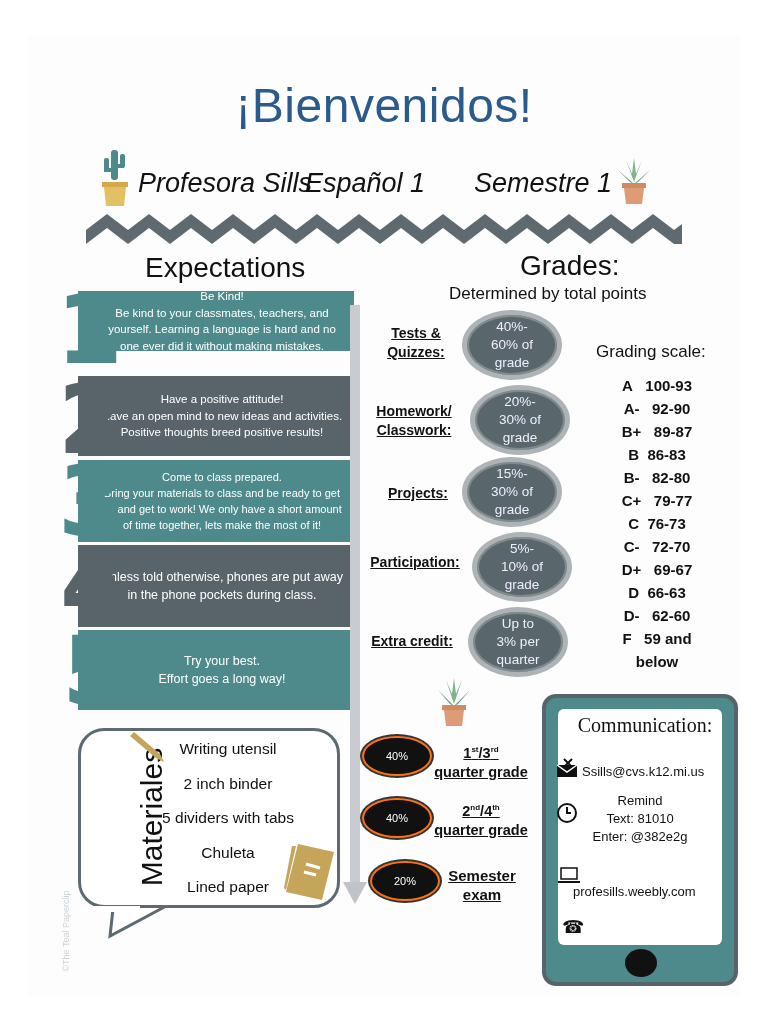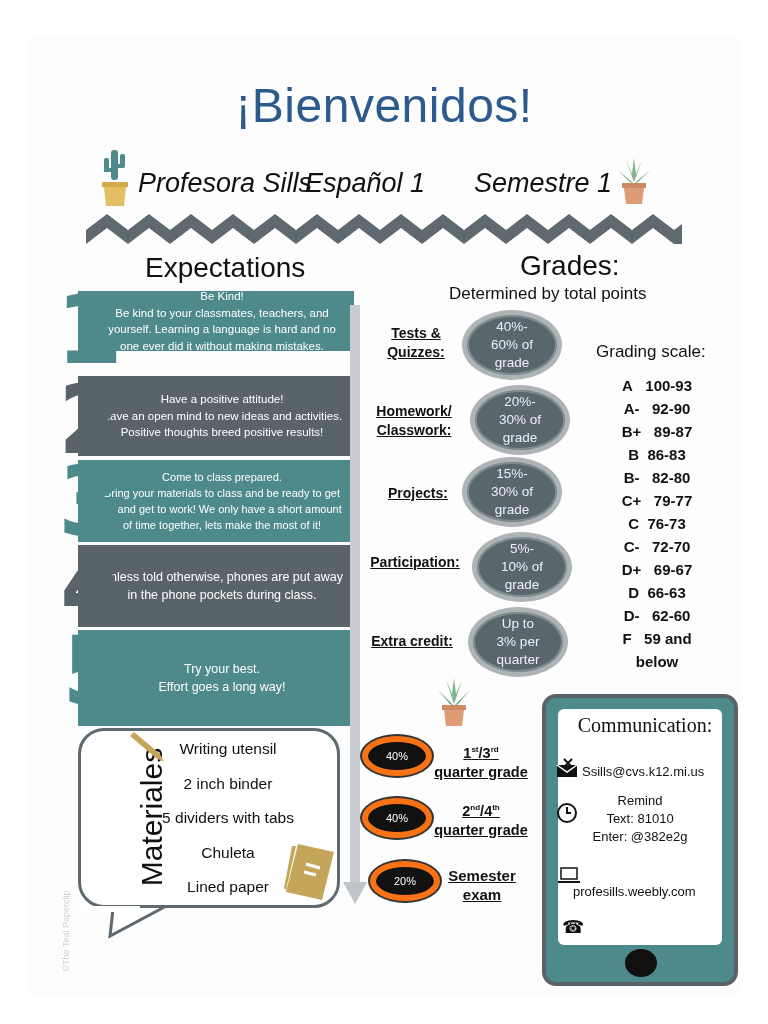--- a/index.html
+++ b/index.html
@@ -30,21 +30,21 @@
 
   .scale-h { left: 596px; top: 342px; font-size: 17px; }
   .scale { left: 600px; top: 374px; width: 114px; font-weight: bold; font-size: 15px; line-height: 23px; text-align: center; }
 
   
   .bubble { left: 78px; top: 728px; width: 262px; height: 180px; border: 3px solid #5e6a6f; border-radius: 26px; background: #fff; }
   .mat-title { left: 72px; top: 800px; font-size: 30px; transform: rotate(-90deg); transform-origin: center; width: 160px; text-align: center; }
   .mat-list { left: 140px; top: 732px; width: 176px; text-align: center; font-size: 15.5px; line-height: 34.5px; }
 
   
-  .blackoval { width: 70px; height: 40px; border-radius: 50%; background: #111; border: 6px solid #f97316; box-shadow: 0 0 0 2px #333; color: #fff; font-size: 11px; display: flex; align-items: center; justify-content: center; }
+  .blackoval { width: 70px; height: 40px; border-radius: 50%; background: #111; border: 2px solid #f97316; box-shadow: 0 0 0 2px #333; color: #fff; font-size: 11px; display: flex; align-items: center; justify-content: center; }
 
   
   .phone { left: 542px; top: 694px; width: 196px; height: 292px; background: #4e8a8c; border: 4px solid #58646a; border-radius: 14px; }
   .screen { left: 558px; top: 709px; width: 164px; height: 236px; background: #fff; border-radius: 6px; }
   .homebtn { left: 625px; top: 949px; width: 32px; height: 28px; border-radius: 50%; background: #111; }
   .comm-h { left: 560px; top: 714px; width: 170px; font-size: 20px; text-align: center; font-family: Liberation Serif, serif; }
   .comm { font-size: 13px; color: #111; }
 
   .copyright { left: 6px; top: 926px; width: 120px; font-size: 9px; color: #cfd3d6; transform: rotate(-90deg); transform-origin: center; white-space: nowrap; text-align: center; }
 </style>
@@ -105,21 +105,21 @@
 </div>
 <div class="abs bignum num-teal" style="left:58px;top:454px">3</div>
 
 <div class="abs exp dark" style="top:545px;height:82px;font-size:12.5px;line-height:18px">
   <div>
       <div>Unless told otherwise, phones are put away in the phone pockets during class.</div>
     </div>
 </div>
 <div class="abs bignum num-dark" style="left:60px;top:538px">4</div>
 
-<div class="abs exp teal" style="top:630px;height:96px;font-size:12.5px;line-height:18px">
+<div class="abs exp teal" style="top:630px;height:80px;font-size:12.5px;line-height:18px">
   <div>
       <div>Try your best.</div>
       <div>Effort goes a long way!</div>
     </div>
 </div>
 <div class="abs bignum num-teal" style="left:62px;top:624px">5</div>
 
 <div class="abs vline"></div>
 <div class="abs arrowhead"></div>
 

